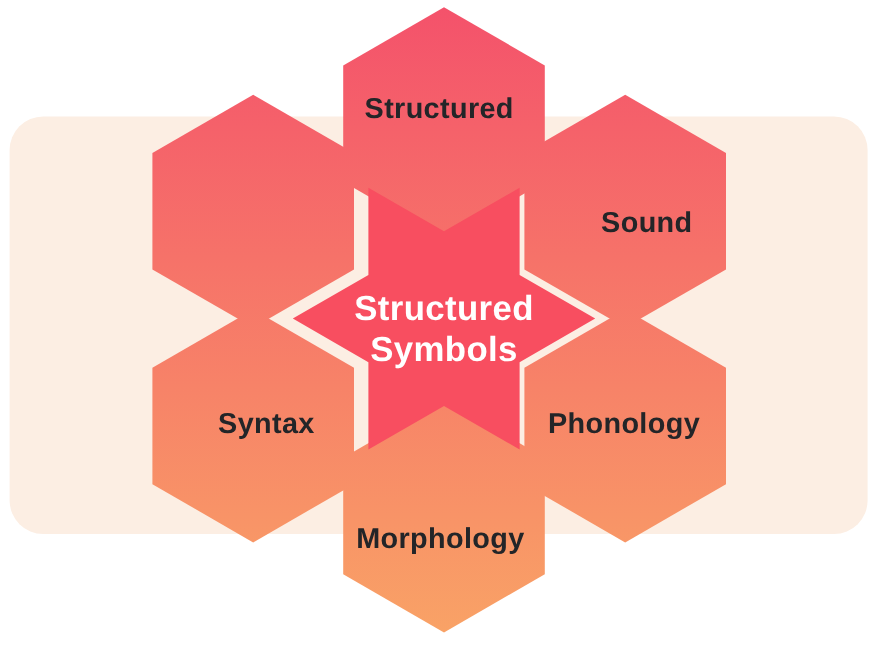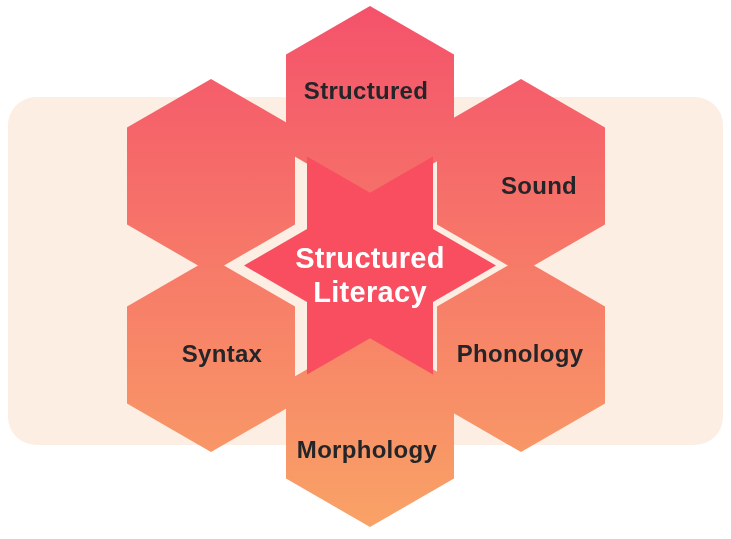--- a/index.html
+++ b/index.html
@@ -86,16 +86,16 @@
 
   <div class="label" style="left:520px; top:354px">Phonology</div>
 
   <div class="label" style="left:367px; top:450px">Morphology</div>
 
   <div class="label" style="left:222px; top:354px">Syntax</div>
 
 
   <div class="center-label" style="left:370px; top:275px">
     <div>Structured</div>
-    <div>Literacy</div>
+    <div>Symbols</div>
   </div>
 
 </div>
 
 </body></html>

